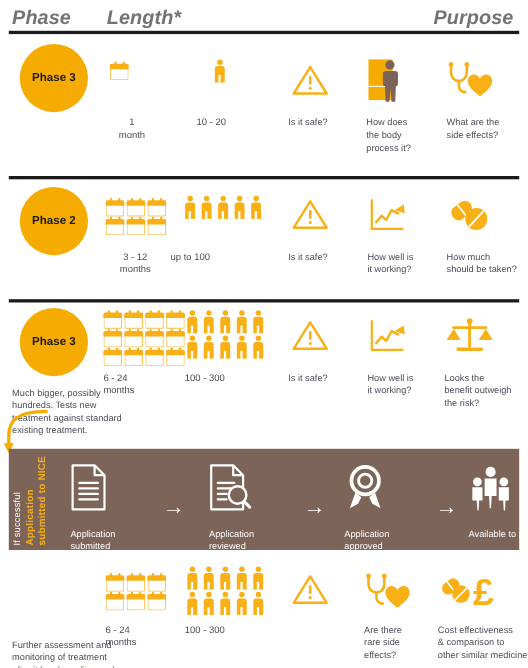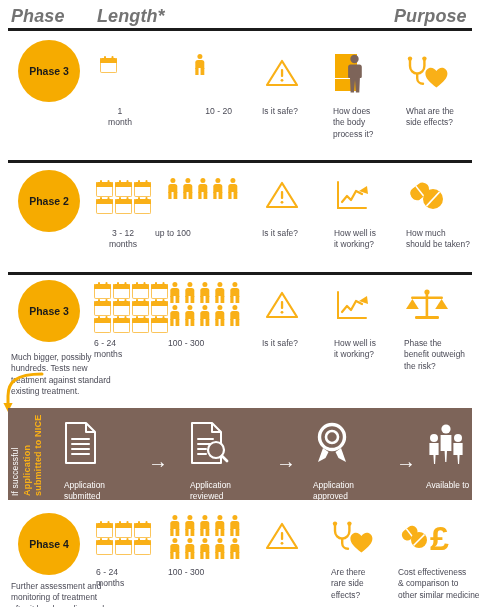--- a/index.html
+++ b/index.html
@@ -122,21 +122,21 @@
       <div>month</div>
     </div>
 
     <div class="people" style="left:193px;top:14px;width:60px;">
       <div class="person">
           <i class="hd"></i>
           <i class="bd"></i>
           <i class="lg"></i>
         </div>
     </div>
-    <div class="cellnum" style="left:172px;top:66px;width:60px;text-align:right;">10 - 20</div>
+    <div class="cellnum" style="left:162px;top:66px;width:60px;">10 - 20</div>
 
     <div class="picon" style="left:265px;top:18px;">
       <svg width="34" height="30" viewBox="0 0 34 30">
           <path d="M17 3 L32 27 L2 27 Z" fill="none" stroke="#f9b017" stroke-width="2.2" stroke-linejoin="round"></path>
           <rect x="15.9" y="11" width="2.3" height="8" rx="1" fill="#f9b017"></rect>
           <circle cx="17" cy="22.3" r="1.4" fill="#f9b017"></circle>
         </svg>
     </div>
     <div class="cap" style="left:262px;top:66px;">Is it safe?</div>
 
@@ -351,21 +351,21 @@
     <div class="picon" style="left:404px;top:8px;">
       <svg width="46" height="34" viewBox="0 0 46 34">
         <rect x="21.6" y="4" width="2.6" height="24" fill="#f9b017"></rect>
         <rect x="11" y="28" width="24" height="3" rx="1.2" fill="#f9b017"></rect>
         <rect x="7" y="8.6" width="32" height="2.4" rx="1.2" fill="#f9b017"></rect>
         <circle cx="23" cy="4" r="2.6" fill="#f9b017"></circle>
         <path d="M2 21 L8.4 11 L14.8 21z" fill="#f9b017"></path>
         <path d="M31.2 21 L37.6 11 L44 21z" fill="#f9b017"></path>
       </svg>
     </div>
-    <div class="cap" style="left:404px;top:58px;width:70px;white-space:pre-line;">Phase the
+    <div class="cap" style="left:404px;top:58px;width:70px;white-space:pre-line;">Looks the
 benefit outweigh
 the risk?</div>
   </div>
 
   <div class="curve">
     <svg width="44" height="46" viewBox="0 0 44 46">
       <path d="M40 2 C14 2 6 10 6 24 v10" fill="none" stroke="#f6ab00" stroke-width="3" stroke-linecap="round"></path>
       <path d="M1.4 31 L6 40 L10.6 31z" fill="#f6ab00"></path>
     </svg>
   </div>
@@ -440,23 +440,20 @@
             <circle cx="32" cy="16" r="4"></circle>
               <path d="M27.4 21h9.2v12h-3l-.5 9h-1.1L31.4 33h-4z"></path>
           </g>
         </svg>
       </div>
       <div class="lbl" style="white-space:pre-line;width:90px;">Available to public</div>
     </div>
   </div>
 
   <div class="row" style="top:513px;height:94px;">
-    <div class="circle">
-      <span>Phase 4</span>
-    </div>
     <div class="desc" style="top:68px;">Further assessment and monitoring of treatment after it has been licensed.</div>
 
     <div class="calgrid" style="left:96px;top:10px;width:62px;">
       <div class="cal"></div>
         <div class="cal"></div>
         <div class="cal"></div>
       <div class="cal"></div>
         <div class="cal"></div>
         <div class="cal"></div>
     </div>

